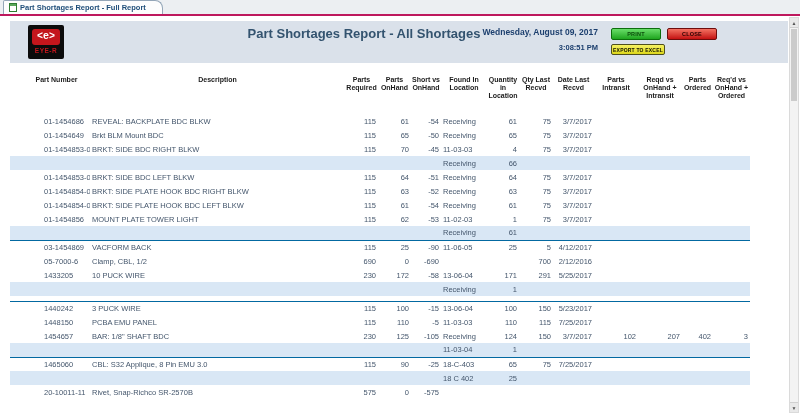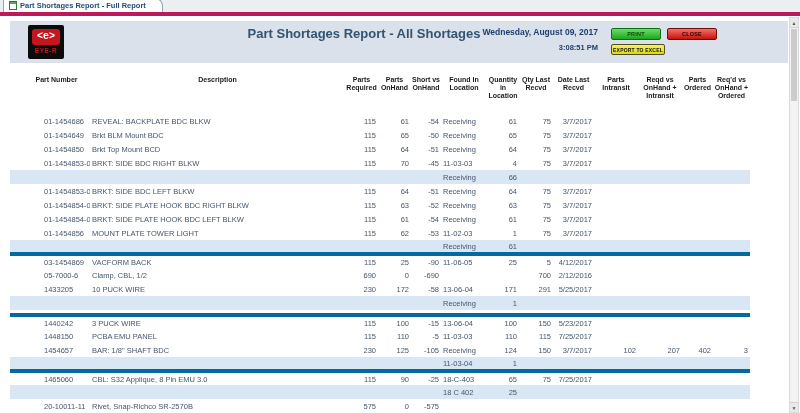--- a/index.html
+++ b/index.html
@@ -3,21 +3,21 @@
 <meta charset="utf-8">
 <style>
   * { box-sizing: border-box; }
   html,body { margin:0; padding:0; }
   body {
     width:800px; height:413px; overflow:hidden; position:relative;
     background:#fff; font-family:"Liberation Sans", sans-serif;
   }
   
   .tabbar {
-    height:16px; background:#eceff2; border-bottom:4px solid #be185d;
+    height:16px; background:#eceff2; border-bottom:2px solid #be185d;
     display:flex; align-items:flex-end; padding-left:3px;
   }
   .tab {
     display:flex; align-items:center; gap:3px; height:14px;
     background:#fdfdfd; border:1px solid #94a6b8; border-bottom:none;
     border-radius:2px 8px 0 0; padding:1px 16px 1px 5px;
     font-size:7.5px; font-weight:bold; color:#1f4e79; white-space:nowrap;
   }
   .tab-icon {
     width:8px; height:9px; background:linear-gradient(180deg,#5aa75a 0 2px,#fff 2px);
@@ -87,21 +87,21 @@
   .c-required { width:33px; } .c-onhand { width:33px; } .c-short { width:30px; }
   .c-location { width:46px; }
   .c-qty_in_location { width:32px; }
   .c-qty_last_recvd { width:34px; }
   .c-date_last_recvd { width:41px; }
   .c-intransit { width:44px; }
   .c-reqd_vs_onhand_intransit { width:44px; }
   .c-ordered { width:31px; }
   .c-reqd_vs_onhand_ordered { width:37px; }
   tr.hl td { background:#d9e7f5; }
-  tr.sep td { border-top:4px solid #0369a1; }
+  tr.sep td { border-top:1px solid #0369a1; }
   tr.spacer td { height:5px; padding:0; background:#fff; }
   
   .scrollbar {
     position:absolute; right:1px; top:17px; bottom:0; width:10px;
     background:#f3f3f3; border:1px solid #dadada;
   }
   .sb-btn {
     height:10px; width:100%; font-size:5px; color:#555; text-align:center;
     line-height:10px; background:#e9e9e9; border-bottom:1px solid #d0d0d0;
   }
@@ -180,35 +180,20 @@
           <td class="c-location al">Receiving</td>
           <td class="c-qty_in_location ar">65</td>
           <td class="c-qty_last_recvd ar">75</td>
           <td class="c-date_last_recvd ar">3/7/2017</td>
           <td class="c-intransit ar"></td>
           <td class="c-reqd_vs_onhand_intransit ar"></td>
           <td class="c-ordered ar"></td>
           <td class="c-reqd_vs_onhand_ordered ar"></td>
         </tr>
         <tr>
-          <td class="c-part_number al">01-1454850</td>
-          <td class="c-description al">Brkt Top Mount BCD</td>
-          <td class="c-required ar">115</td>
-          <td class="c-onhand ar">64</td>
-          <td class="c-short ar">-51</td>
-          <td class="c-location al">Receiving</td>
-          <td class="c-qty_in_location ar">64</td>
-          <td class="c-qty_last_recvd ar">75</td>
-          <td class="c-date_last_recvd ar">3/7/2017</td>
-          <td class="c-intransit ar"></td>
-          <td class="c-reqd_vs_onhand_intransit ar"></td>
-          <td class="c-ordered ar"></td>
-          <td class="c-reqd_vs_onhand_ordered ar"></td>
-        </tr>
-        <tr>
           <td class="c-part_number al">01-1454853-01</td>
           <td class="c-description al">BRKT: SIDE BDC RIGHT BLKW</td>
           <td class="c-required ar">115</td>
           <td class="c-onhand ar">70</td>
           <td class="c-short ar">-45</td>
           <td class="c-location al">11-03-03</td>
           <td class="c-qty_in_location ar">4</td>
           <td class="c-qty_last_recvd ar">75</td>
           <td class="c-date_last_recvd ar">3/7/2017</td>
           <td class="c-intransit ar"></td>

